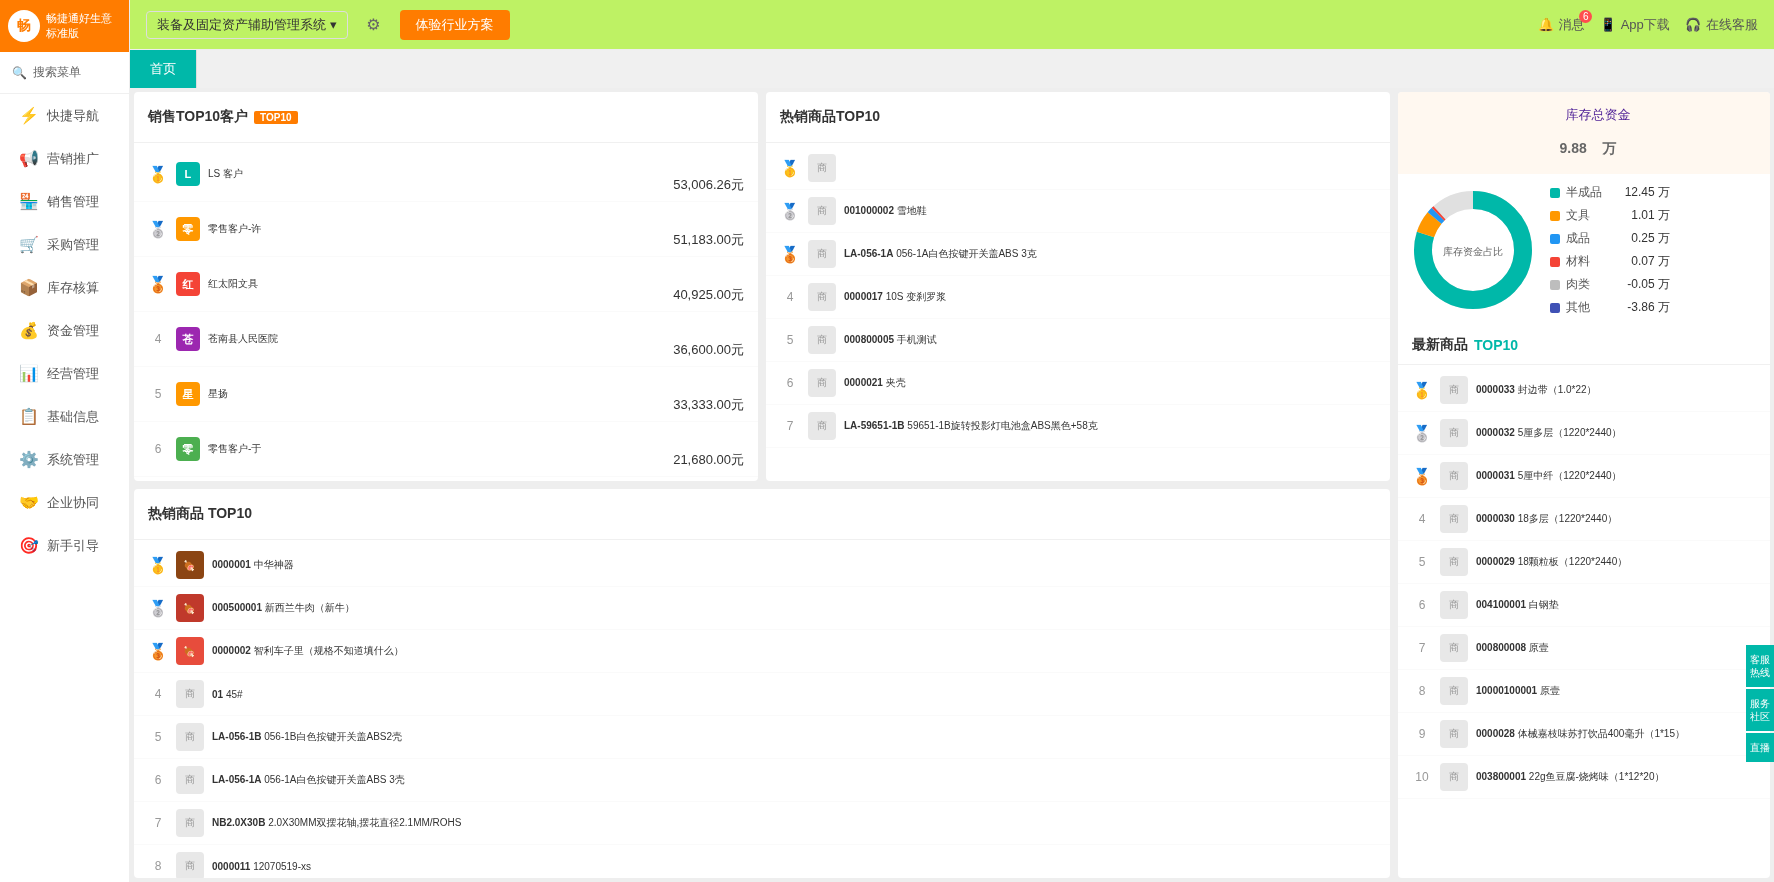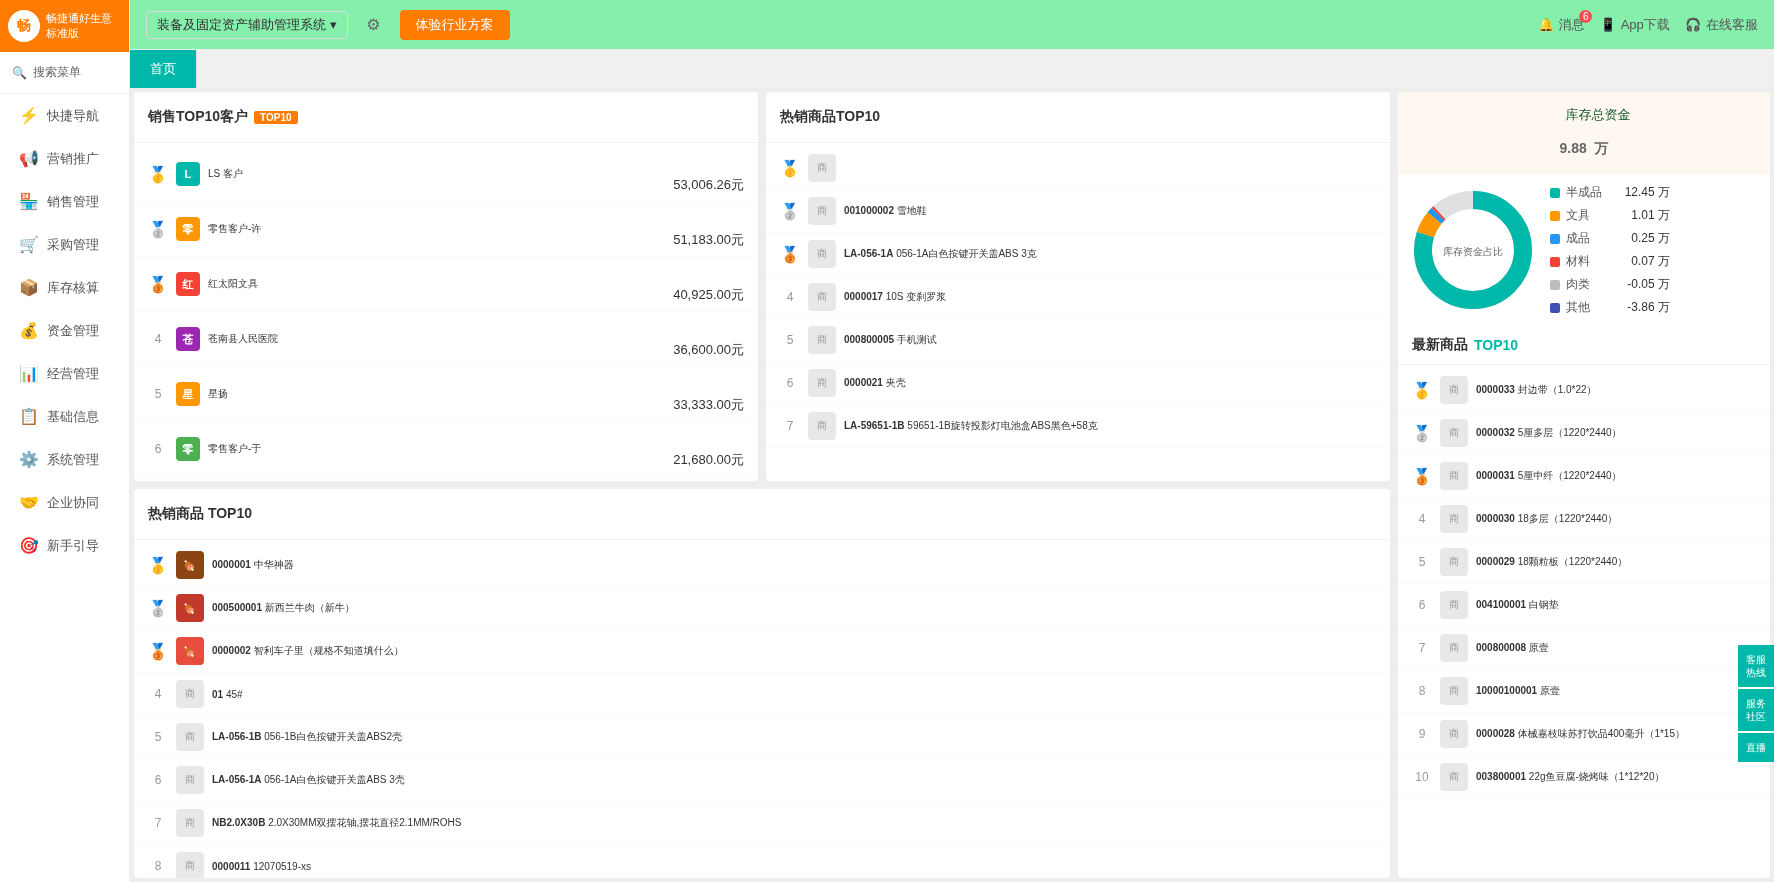--- a/index.html
+++ b/index.html
@@ -66,21 +66,21 @@
 
     
     .main-area {
       flex: 1;
       display: flex;
       flex-direction: column;
       overflow: hidden;
     }
     .topbar {
       height: 50px;
-      background: #86efac;
+      background: #bef264;
       display: flex;
       align-items: center;
       padding: 16px 16px;
       gap: 12px;
       border-bottom: 1px solid #eee;
       flex-shrink: 0;
     }
     .topbar-system-select {
       display: flex;
       align-items: center;
@@ -243,23 +243,23 @@
       grid-column: 3;
     }
     .inventory-top {
       padding: 14px;
       background: #fff8f0;
       display: flex;
       flex-direction: column;
       align-items: center;
       gap: 4px;
     }
-    .inventory-title { font-size: 13px; color: #14532d; margin-left: 28px; }
+    .inventory-title { font-size: 13px; color: #4c1d95; margin-left: 28px; }
     .inventory-amount { font-size: 28px; color: #333; font-weight: bold; }
-    .inventory-amount span { font-size: 14px; color: #666; }
+    .inventory-amount span { font-size: 14px; color: #666; margin-left: 8px; }
     .donut-area {
       padding: 10px;
       display: flex;
       gap: 12px;
       align-items: center;
     }
     .donut-svg { flex-shrink: 0; }
     .legend { display: flex; flex-direction: column; gap: 6px; font-size: 12px; }
     .legend-item { display: flex; align-items: center; gap: 6px; justify-content: space-between; min-width: 120px; }
     .legend-dot { width: 10px; height: 10px; border-radius: 2px; flex-shrink: 0; }
@@ -306,21 +306,21 @@
       position: fixed;
       right: 0;
       bottom: 120px;
       display: flex;
       flex-direction: column;
       gap: 2px;
     }
     .float-btn {
       background: #00b8a9;
       color: #fff;
-      width: 36px;
+      width: 28px;
       padding: 8px 4px;
       font-size: 10px;
       text-align: center;
       cursor: pointer;
       line-height: 1.3;
     }
 
     
     .panel-body::-webkit-scrollbar { width: 4px; }
     .panel-body::-webkit-scrollbar-thumb { background: #ddd; border-radius: 2px; }

